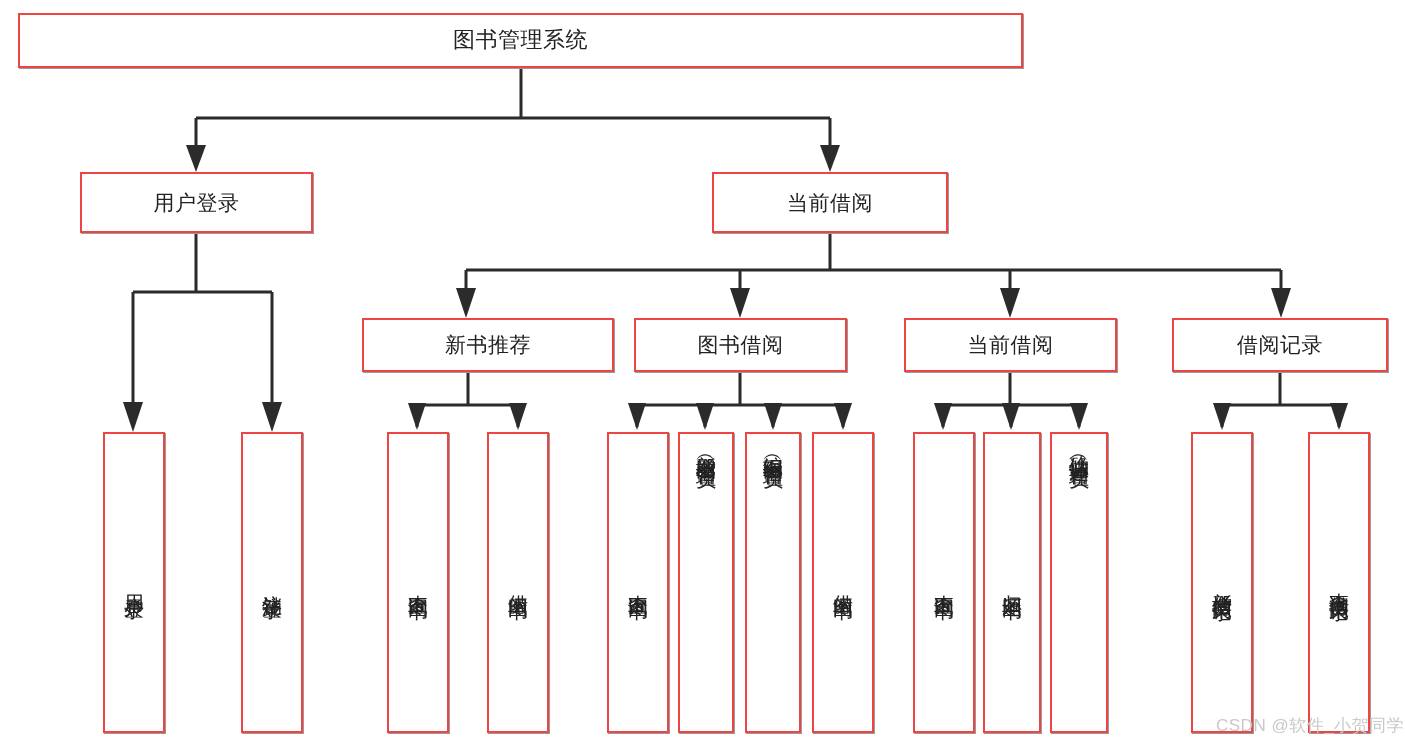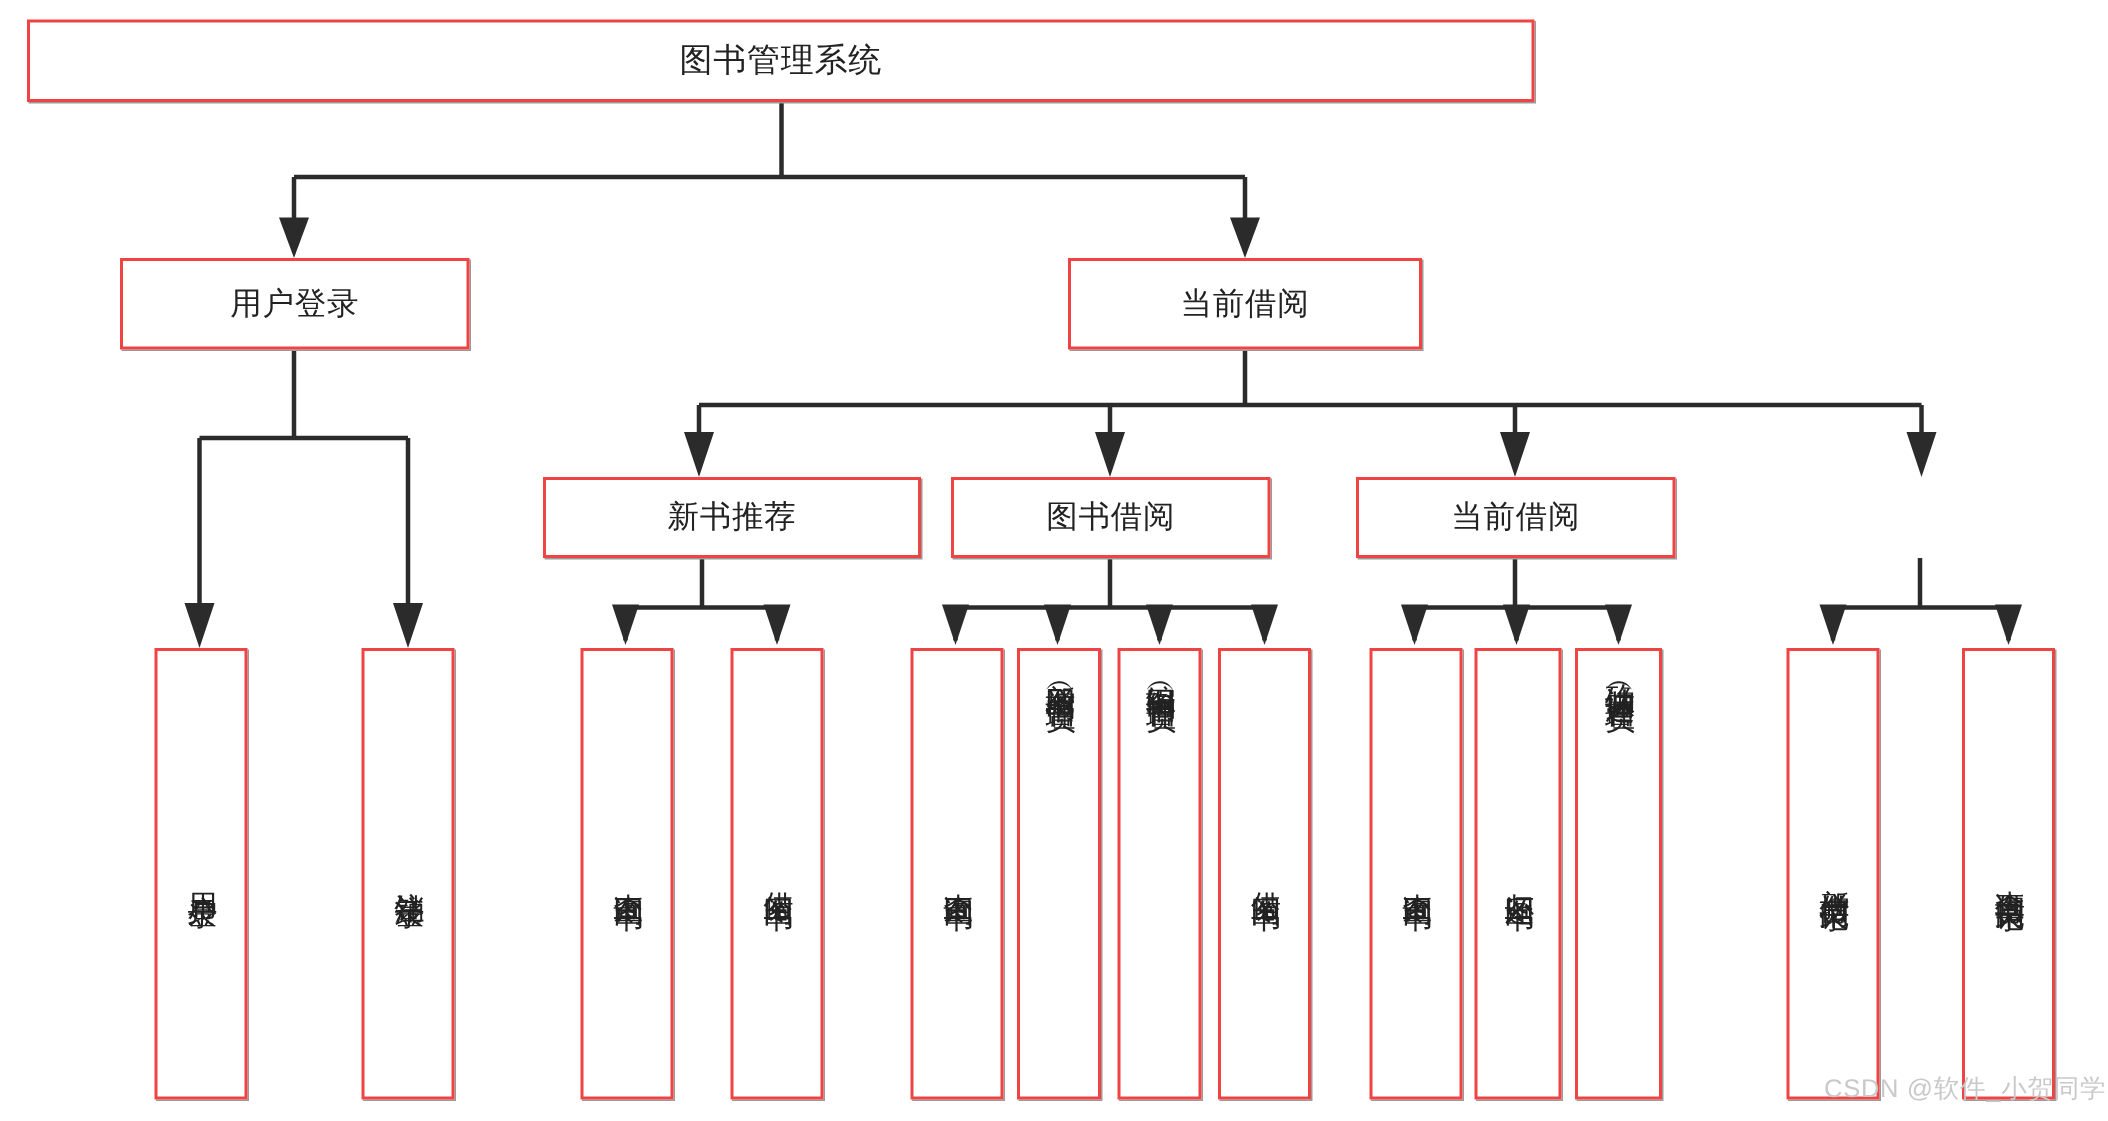--- a/index.html
+++ b/index.html
@@ -179,20 +179,23 @@
   </div>
 
   <div class="node h-node" style="left:904px; top:318px; width:213px; height:54px;">
     <span class="node-label">当前借阅</span>
   </div>
 
   <div class="node h-node" style="left:634px; top:318px; width:213px; height:54px;">
     <span class="node-label">图书借阅</span>
   </div>
 
+  <div class="node h-node" style="left:1172px; top:318px; width:216px; height:54px;">
+    <span class="node-label">借阅记录</span>
+  </div>
 
   <div class="node v-node center-v" style="left:103px; top:432px; width:62px; height:301px;">
     <span class="node-label">用户登录</span>
   </div>
 
   <div class="node v-node center-v" style="left:241px; top:432px; width:62px; height:301px;">
     <span class="node-label">注销登录</span>
   </div>
 
   <div class="node v-node center-v" style="left:387px; top:432px; width:62px; height:301px;">

